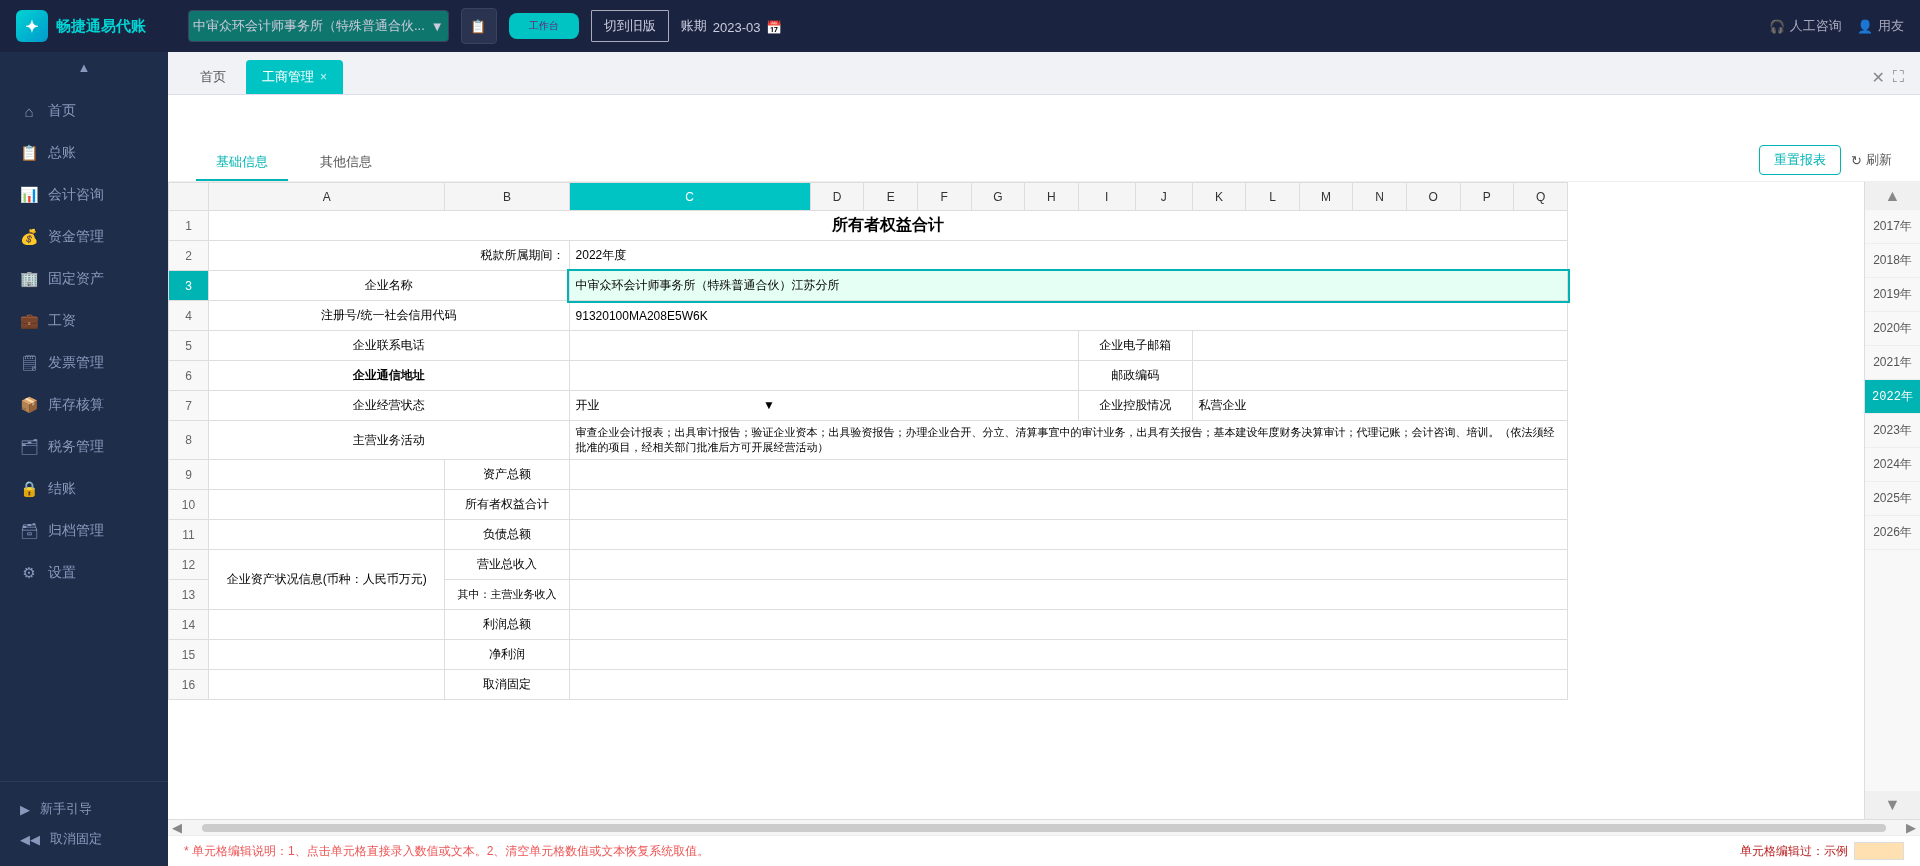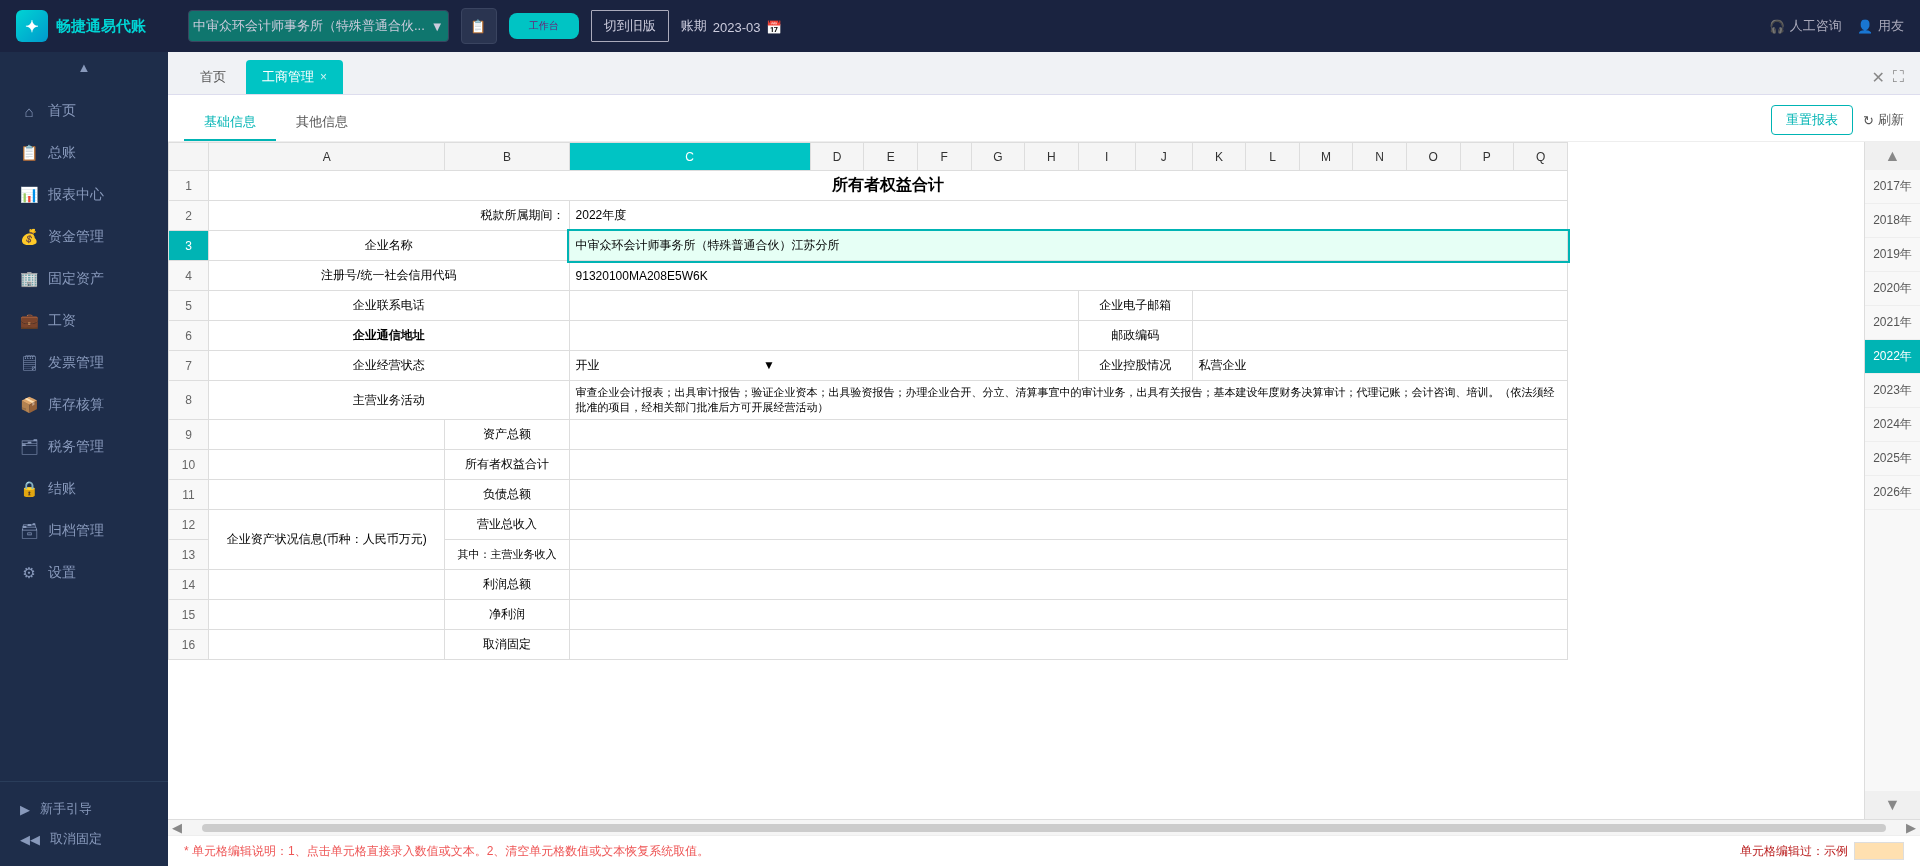--- a/index.html
+++ b/index.html
@@ -35,34 +35,34 @@
     .tabbar { background: #f0f2f5; display: flex; align-items: center; padding: 8px 16px 0; gap: 4px; border-bottom: 1px solid #dde; flex-shrink: 0; }
     .tab-home { padding: 8px 16px; color: #555; cursor: pointer; font-size: 13px; }
     .tab-active { background: #00c4c4; color: white; border-radius: 4px 4px 0 0; padding: 8px 16px; font-size: 13px; display: flex; align-items: center; gap: 6px; cursor: pointer; }
     .tab-close { color: white; font-size: 12px; cursor: pointer; opacity: 0.8; }
     .tab-controls { margin-left: auto; display: flex; gap: 8px; color: #888; font-size: 16px; cursor: pointer; }
 
     
     .inner-content { flex: 1; background: white; display: flex; flex-direction: column; overflow: hidden; margin: 0; }
 
     
-    .subtab-bar { display: flex; align-items: center; padding: 10px 16px 0; border-bottom: 1px solid #eee; gap: 0; flex-shrink: 0; }
+    .subtab-bar { display: flex; align-items: center; padding: 10px 28px 0; border-bottom: 1px solid #eee; gap: 12px; flex-shrink: 0; margin-top: 40px; }
     .subtab { padding: 8px 20px; cursor: pointer; font-size: 13px; color: #555; border-bottom: 2px solid transparent; }
     .subtab.active { color: #00b4b4; border-bottom: 2px solid #00b4b4; }
     .subtab-actions { margin-left: auto; display: flex; gap: 10px; align-items: center; padding-bottom: 6px; }
     .btn-reset { border: 1px solid #00b4b4; color: #00b4b4; background: white; border-radius: 4px; padding: 5px 14px; font-size: 13px; cursor: pointer; }
     .btn-refresh { border: none; background: none; color: #555; font-size: 13px; cursor: pointer; display: flex; align-items: center; gap: 4px; }
 
     
     .spreadsheet-wrapper { flex: 1; display: flex; overflow: hidden; }
     .spreadsheet-main { flex: 1; overflow: auto; position: relative; }
     .year-sidebar { width: 56px; background: #f8f8f8; border-left: 1px solid #ddd; display: flex; flex-direction: column; flex-shrink: 0; }
     .year-sidebar-nav { flex: 1; overflow-y: auto; display: flex; flex-direction: column; }
     .year-item { padding: 8px 4px; text-align: center; font-size: 12px; color: #555; cursor: pointer; border-bottom: 1px solid #eee; }
-    .year-item.active { background: #00b4b4; color: white; }
+    .year-item.active { background: #00b4b4; color: white; font-family: Liberation Mono, monospace; }
     .year-nav-up, .year-nav-down { height: 28px; display: flex; align-items: center; justify-content: center; background: #f0f0f0; cursor: pointer; color: #888; font-size: 16px; flex-shrink: 0; }
 
     
     table.spreadsheet { border-collapse: collapse; font-size: 12px; min-width: 1400px; }
     table.spreadsheet th, table.spreadsheet td { border: 1px solid #ddd; padding: 4px 6px; white-space: nowrap; min-width: 40px; }
     table.spreadsheet thead th { background: #f5f5f5; text-align: center; font-weight: normal; color: #333; height: 28px; position: sticky; top: 0; z-index: 2; }
     table.spreadsheet thead th.row-num { width: 36px; position: sticky; left: 0; z-index: 3; background: #f5f5f5; }
     table.spreadsheet td.row-num { background: #f8f8f8; text-align: center; color: #666; font-weight: normal; position: sticky; left: 0; z-index: 1; min-width: 36px; }
     table.spreadsheet td { min-width: 80px; height: 30px; }
     .cell-selected { background: #e6fff5 !important; outline: 2px solid #00b4b4; }
@@ -120,21 +120,21 @@
       <div class="sidebar-item">
         <span class="sidebar-item-icon">⌂</span>
         <span>首页</span>
       </div>
       <div class="sidebar-item">
         <span class="sidebar-item-icon">📋</span>
         <span>总账</span>
       </div>
       <div class="sidebar-item">
         <span class="sidebar-item-icon">📊</span>
-        <span>报表中心</span>
+        <span>会计咨询</span>
       </div>
       <div class="sidebar-item">
         <span class="sidebar-item-icon">💰</span>
         <span>资金管理</span>
       </div>
       <div class="sidebar-item">
         <span class="sidebar-item-icon">🏢</span>
         <span>固定资产</span>
       </div>
       <div class="sidebar-item">

